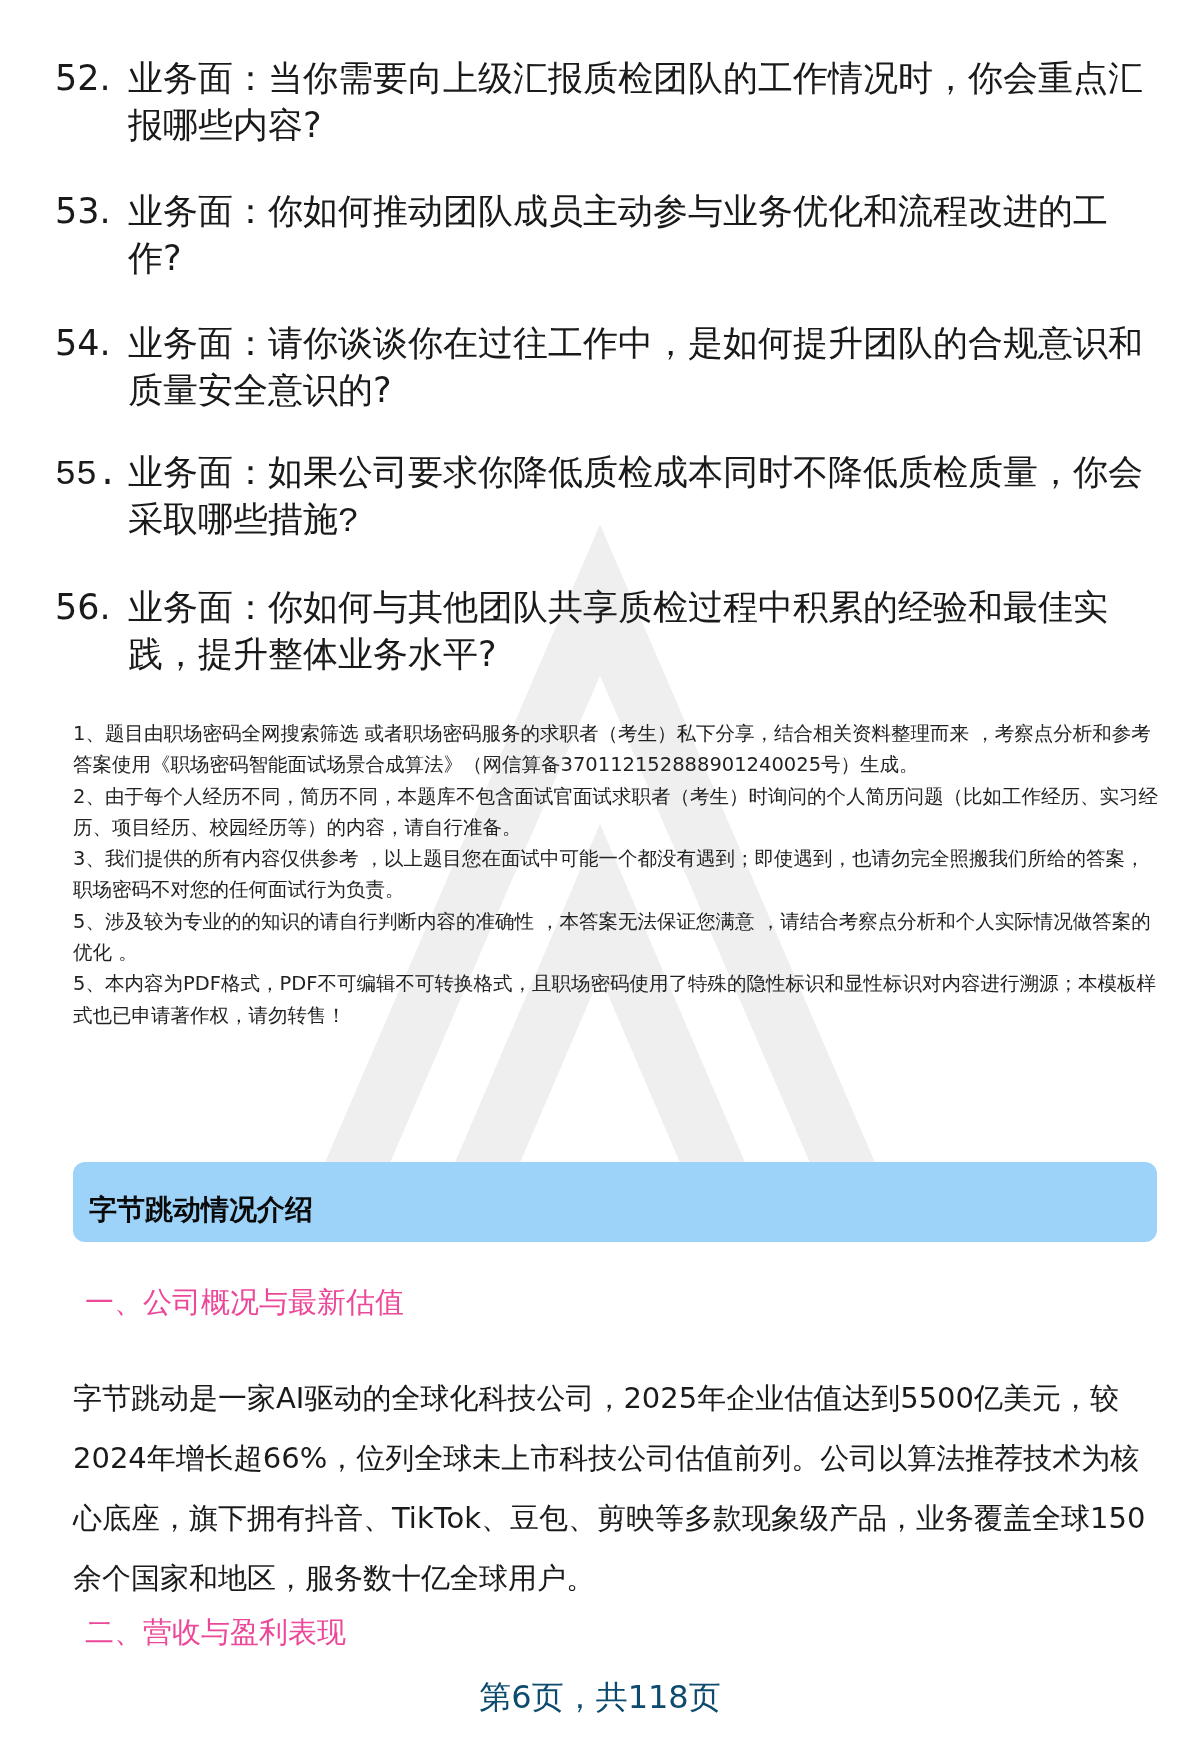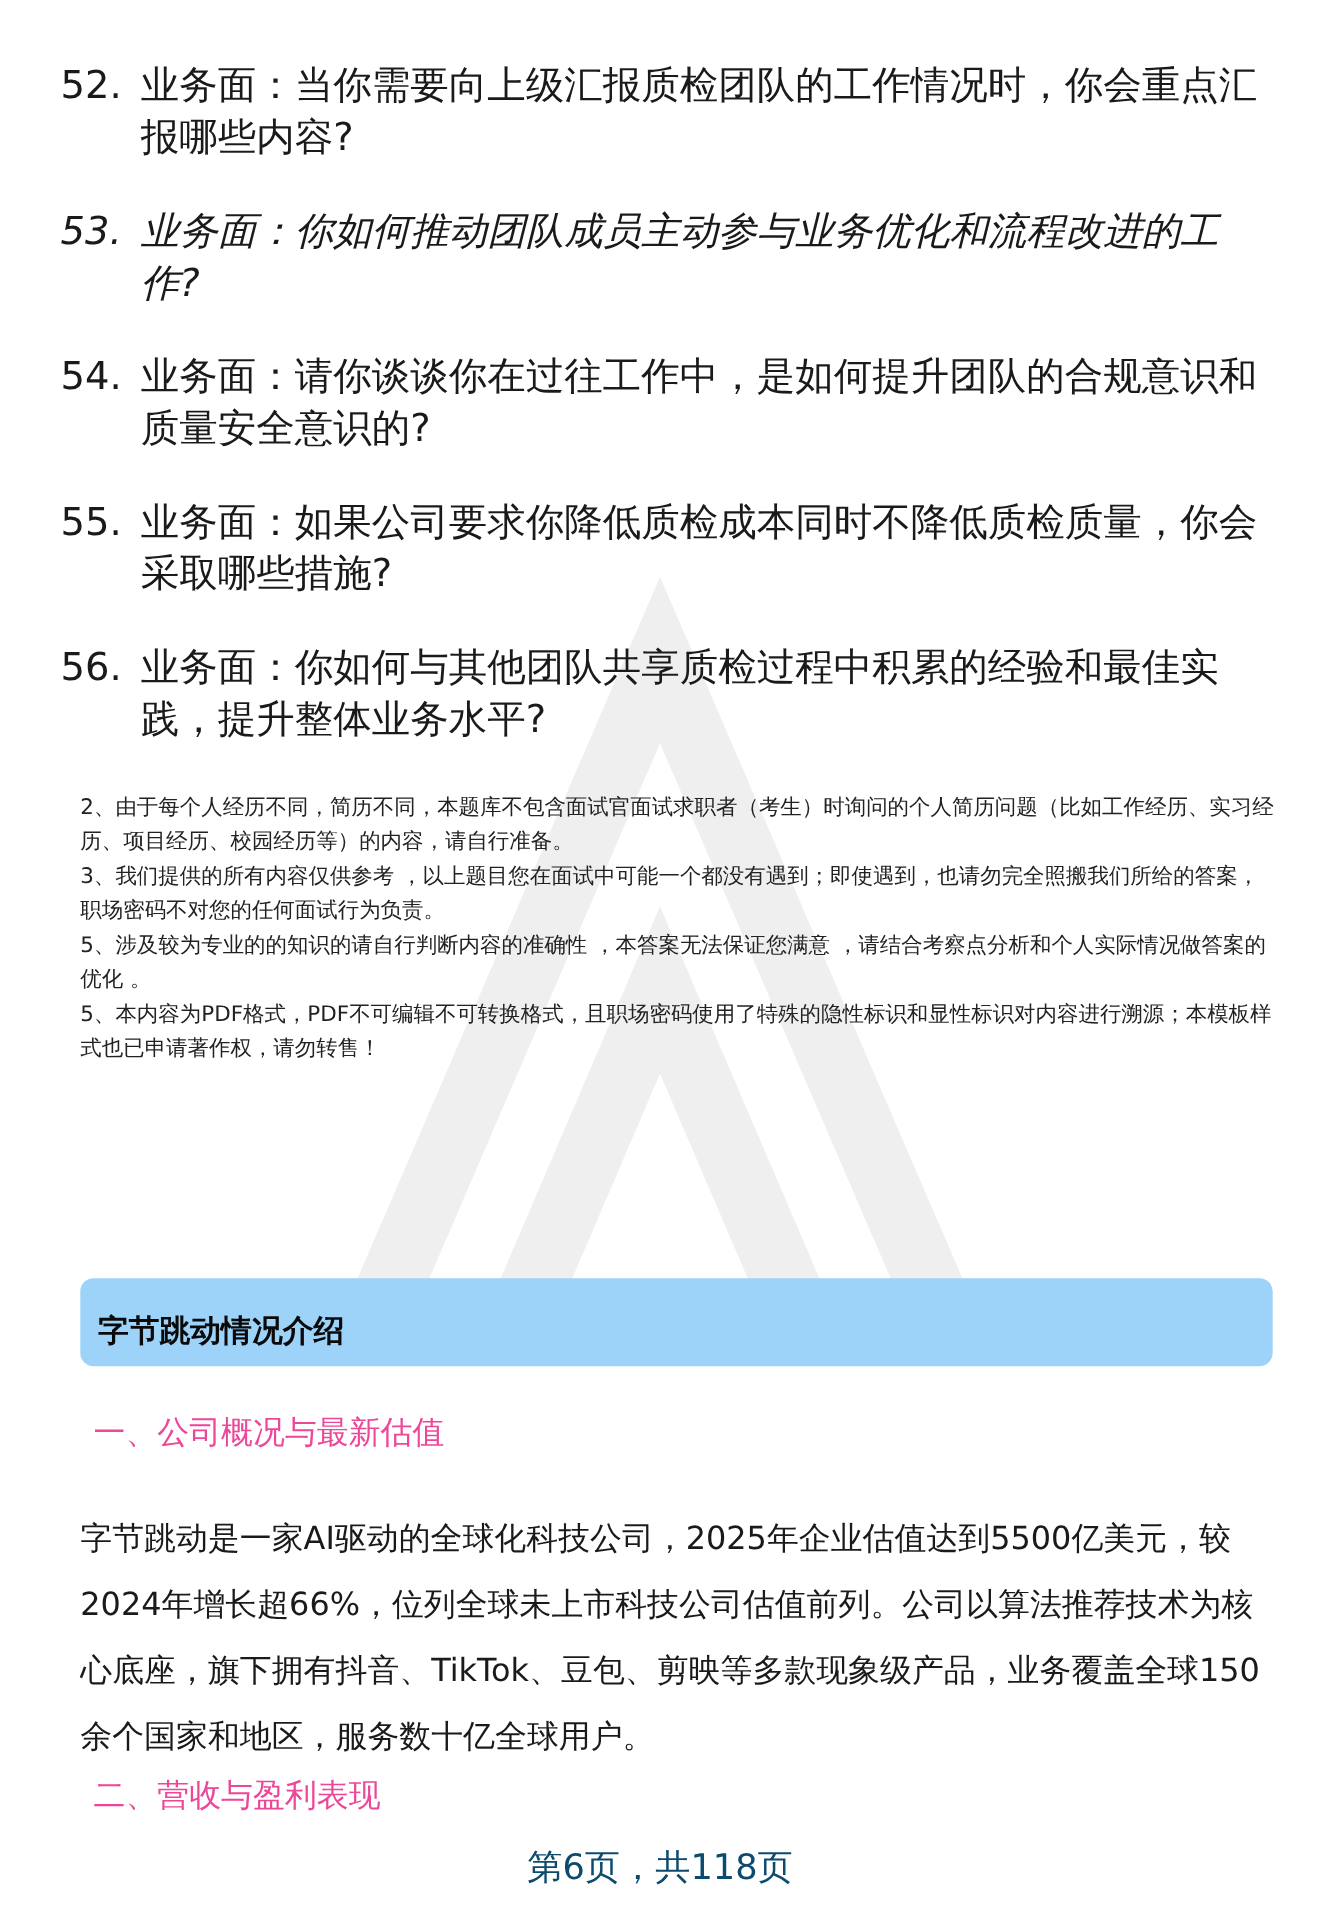--- a/index.html
+++ b/index.html
@@ -52,38 +52,39 @@
     <polyline points="150,700 400,120 650,700"></polyline>
     <polyline points="280,700 400,420 520,700"></polyline>
   </g>
 </svg>
 
 <div class="content">
   <div class="question" style="top:55px;">
     <span class="num">52.</span>
     <span class="qtext">业务面：当你需要向上级汇报质检团队的工作情况时，你会重点汇报哪些内容?</span>
   </div>
-  <div class="question" style="top:188px;font-style:italic;">
+  <div class="question" style="top:188px;">
     <span class="num">53.</span>
     <span class="qtext">业务面：你如何推动团队成员主动参与业务优化和流程改进的工作?</span>
   </div>
   <div class="question" style="top:320px;">
     <span class="num">54.</span>
     <span class="qtext">业务面：请你谈谈你在过往工作中，是如何提升团队的合规意识和质量安全意识的?</span>
   </div>
-  <div class="question" style="top:452px;">
+  <div class="question" style="top:452px;font-family:Liberation Mono, monospace;">
     <span class="num">55.</span>
     <span class="qtext">业务面：如果公司要求你降低质检成本同时不降低质检质量，你会采取哪些措施?</span>
   </div>
   <div class="question" style="top:584px;">
     <span class="num">56.</span>
     <span class="qtext">业务面：你如何与其他团队共享质检过程中积累的经验和最佳实践，提升整体业务水平?</span>
   </div>
 
   <div class="notes">
+    <p>1、题目由职场密码全网搜索筛选 或者职场密码服务的求职者（考生）私下分享，结合相关资料整理而来 ，考察点分析和参考答案使用《职场密码智能面试场景合成算法》（网信算备370112152888901240025号）生成。</p>
     <p>2、由于每个人经历不同，简历不同，本题库不包含面试官面试求职者（考生）时询问的个人简历问题（比如工作经历、实习经历、项目经历、校园经历等）的内容，请自行准备。</p>
     <p>3、我们提供的所有内容仅供参考 ，以上题目您在面试中可能一个都没有遇到；即使遇到，也请勿完全照搬我们所给的答案，职场密码不对您的任何面试行为负责。</p>
     <p>5、涉及较为专业的的知识的请自行判断内容的准确性 ，本答案无法保证您满意 ，请结合考察点分析和个人实际情况做答案的优化 。</p>
     <p>5、本内容为PDF格式，PDF不可编辑不可转换格式，且职场密码使用了特殊的隐性标识和显性标识对内容进行溯源；本模板样式也已申请著作权，请勿转售！</p>
   </div>
 
   <div class="section-box">
     <span>字节跳动情况介绍</span>
   </div>
 

